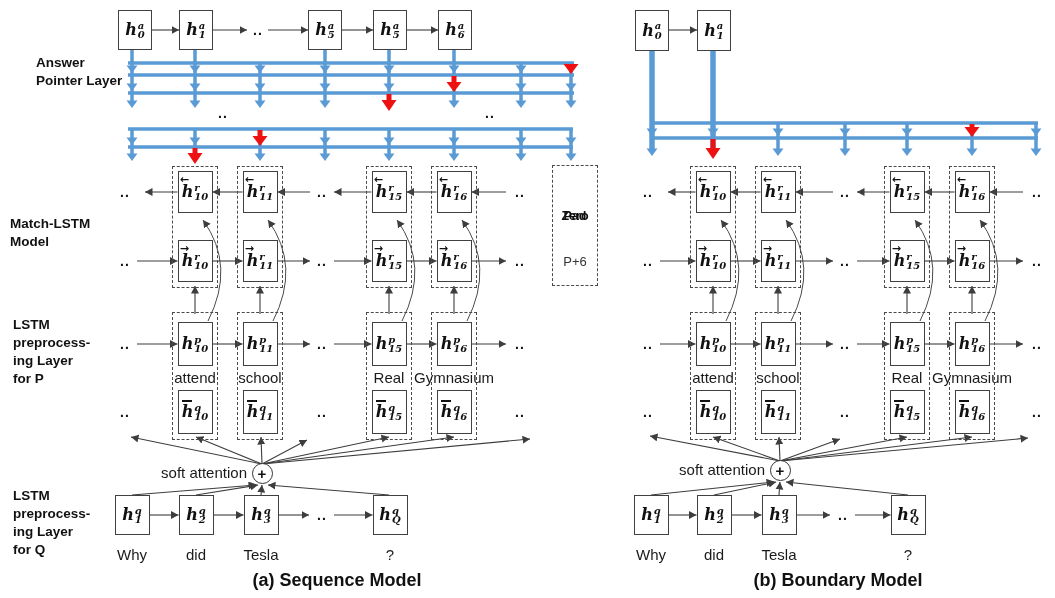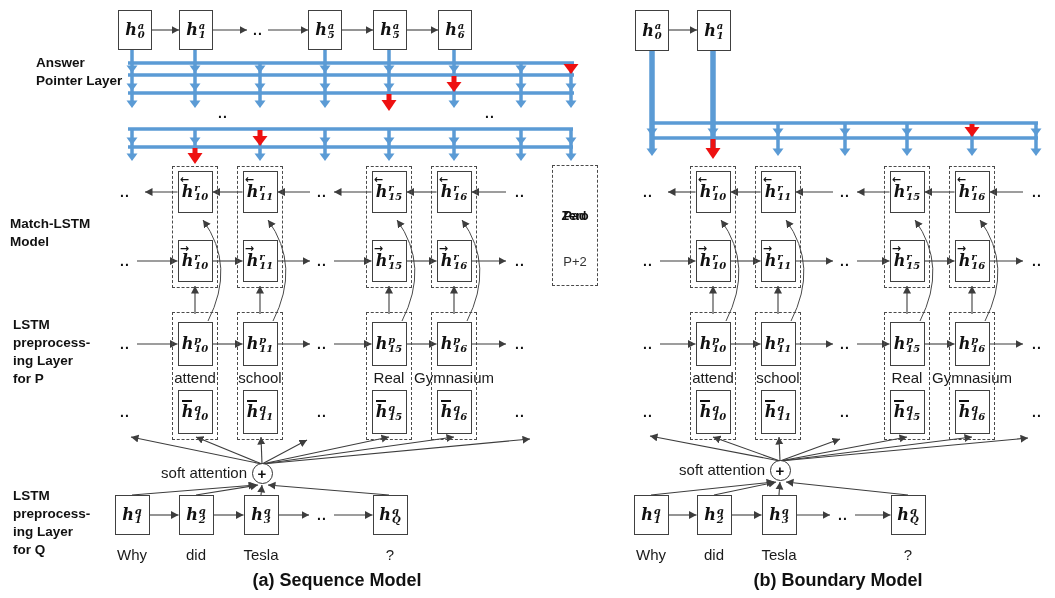--- a/index.html
+++ b/index.html
@@ -457,21 +457,21 @@
         <span class="hch"><span class="accbar"></span><span>h</span></span>
         <span class="scr">
           <span>q</span>
           <span>16</span>
         </span>
       </span>
     </div>
     <div class="dashcol" style="left: 552px; top: 165px; width: 46px; height: 121px;"></div>
     <div class="zp-line" style="left: 575px; top: 209px;">Zero</div>
     <div class="zp-line" style="left: 575px; top: 209px;">Pad</div>
-    <div class="zp-p1" style="left: 575px; top: 254px;">P+2</div>
+    <div class="zp-p1" style="left: 575px; top: 254px;">P+6</div>
     <div class="plus-circle" style="left: 251.5px; top: 462.5px;">+</div>
     <div class="attn-label" style="left: 247px; top: 464px;">soft attention</div>
     <div class="nodebox" style="left: 114.5px; top: 495px; width: 35px; height: 40px;">
       <span class="math">
         <span class="hch"><span>h</span></span>
         <span class="scr">
           <span>q</span>
           <span>1</span>
         </span>
       </span>

